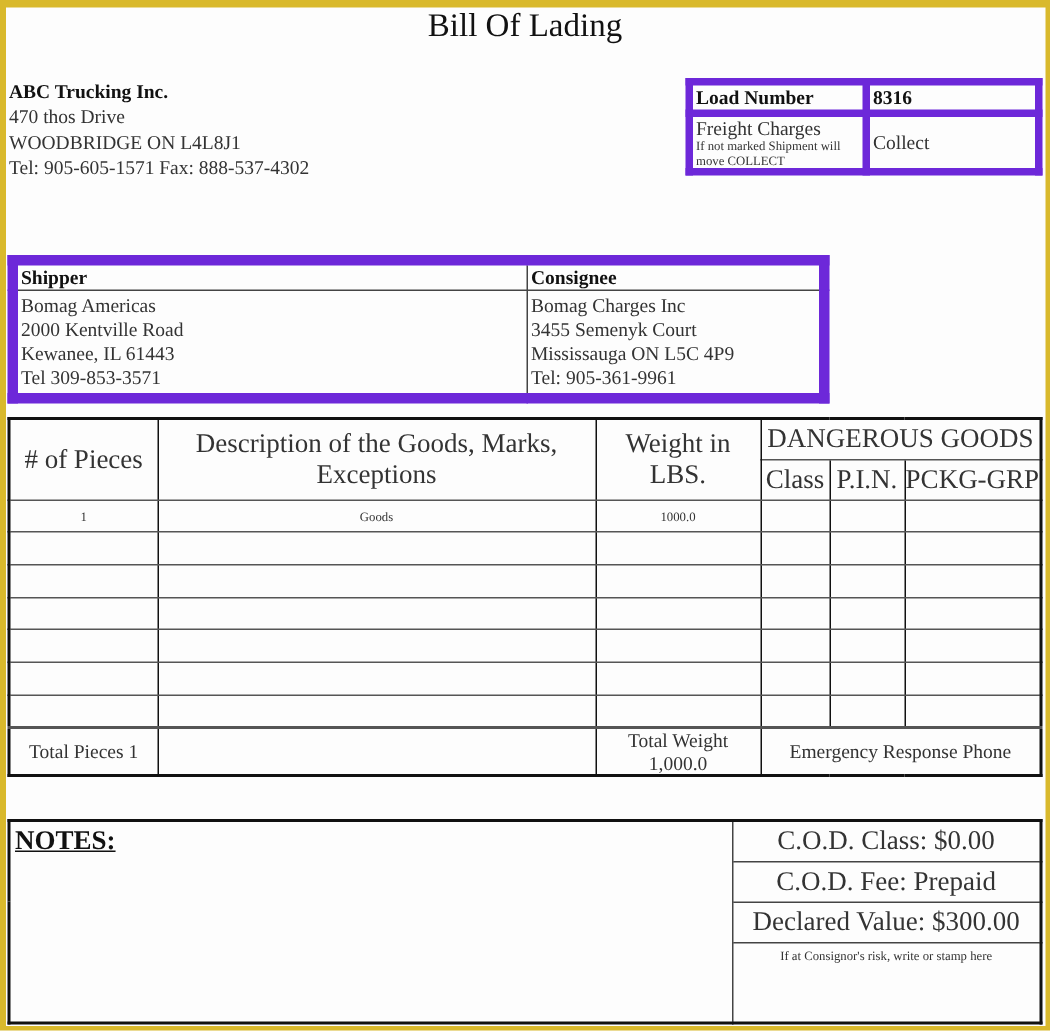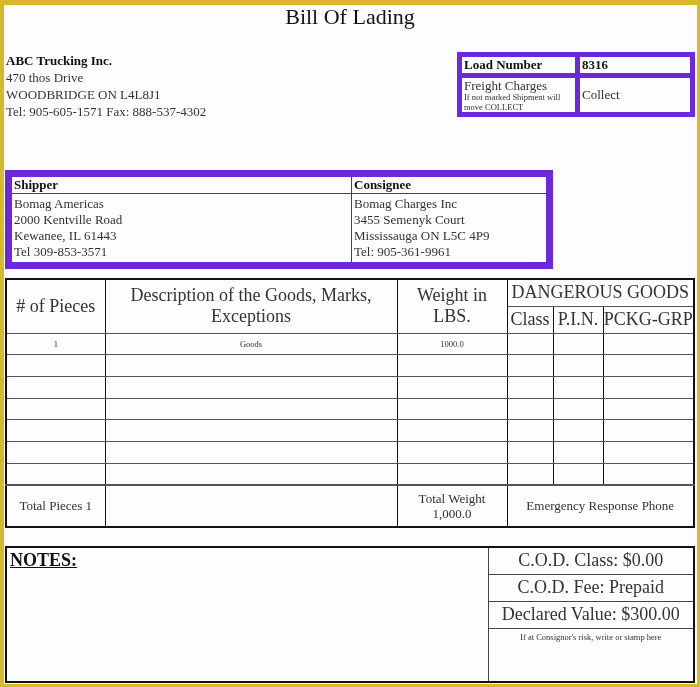--- a/index.html
+++ b/index.html
@@ -50,21 +50,21 @@
   
   .goods {
     position: absolute; left: 5px; top: 278px; width: 690px;
     border: 2px solid #111;
   }
   .goods td { border: 1px solid #555; text-align: center; vertical-align: middle; color: #333; font-size: 18px; }
   .goods .vline { border-left: 1px solid #111; border-right: 1px solid #111; }
   .goods .h-top { height: 27px; }
   .goods .h-bot { height: 27px; }
   .goods .row td { height: 21.7px; font-size: 8.5px; border-top: 1.5px solid #777; }
-  .goods .totals td { height: 42px; font-size: 13px; border-top: 2px solid #555; }
+  .goods .totals td { height: 32px; font-size: 13px; border-top: 2px solid #555; }
   .goods .totals .tw { line-height: 15px; }
 
   
   .notes {
     position: absolute; left: 5px; top: 546px; width: 690px; height: 137px;
     border: 2px solid #111;
   }
   .notes td { border: 1px solid #444; vertical-align: middle; text-align: center; font-size: 18px; color: #333; }
   .notes .left { vertical-align: top; text-align: left; padding: 2px 3px; width: 482px; }
   .notes .left .nlabel { font-weight: bold; text-decoration: underline; color: #111; }

